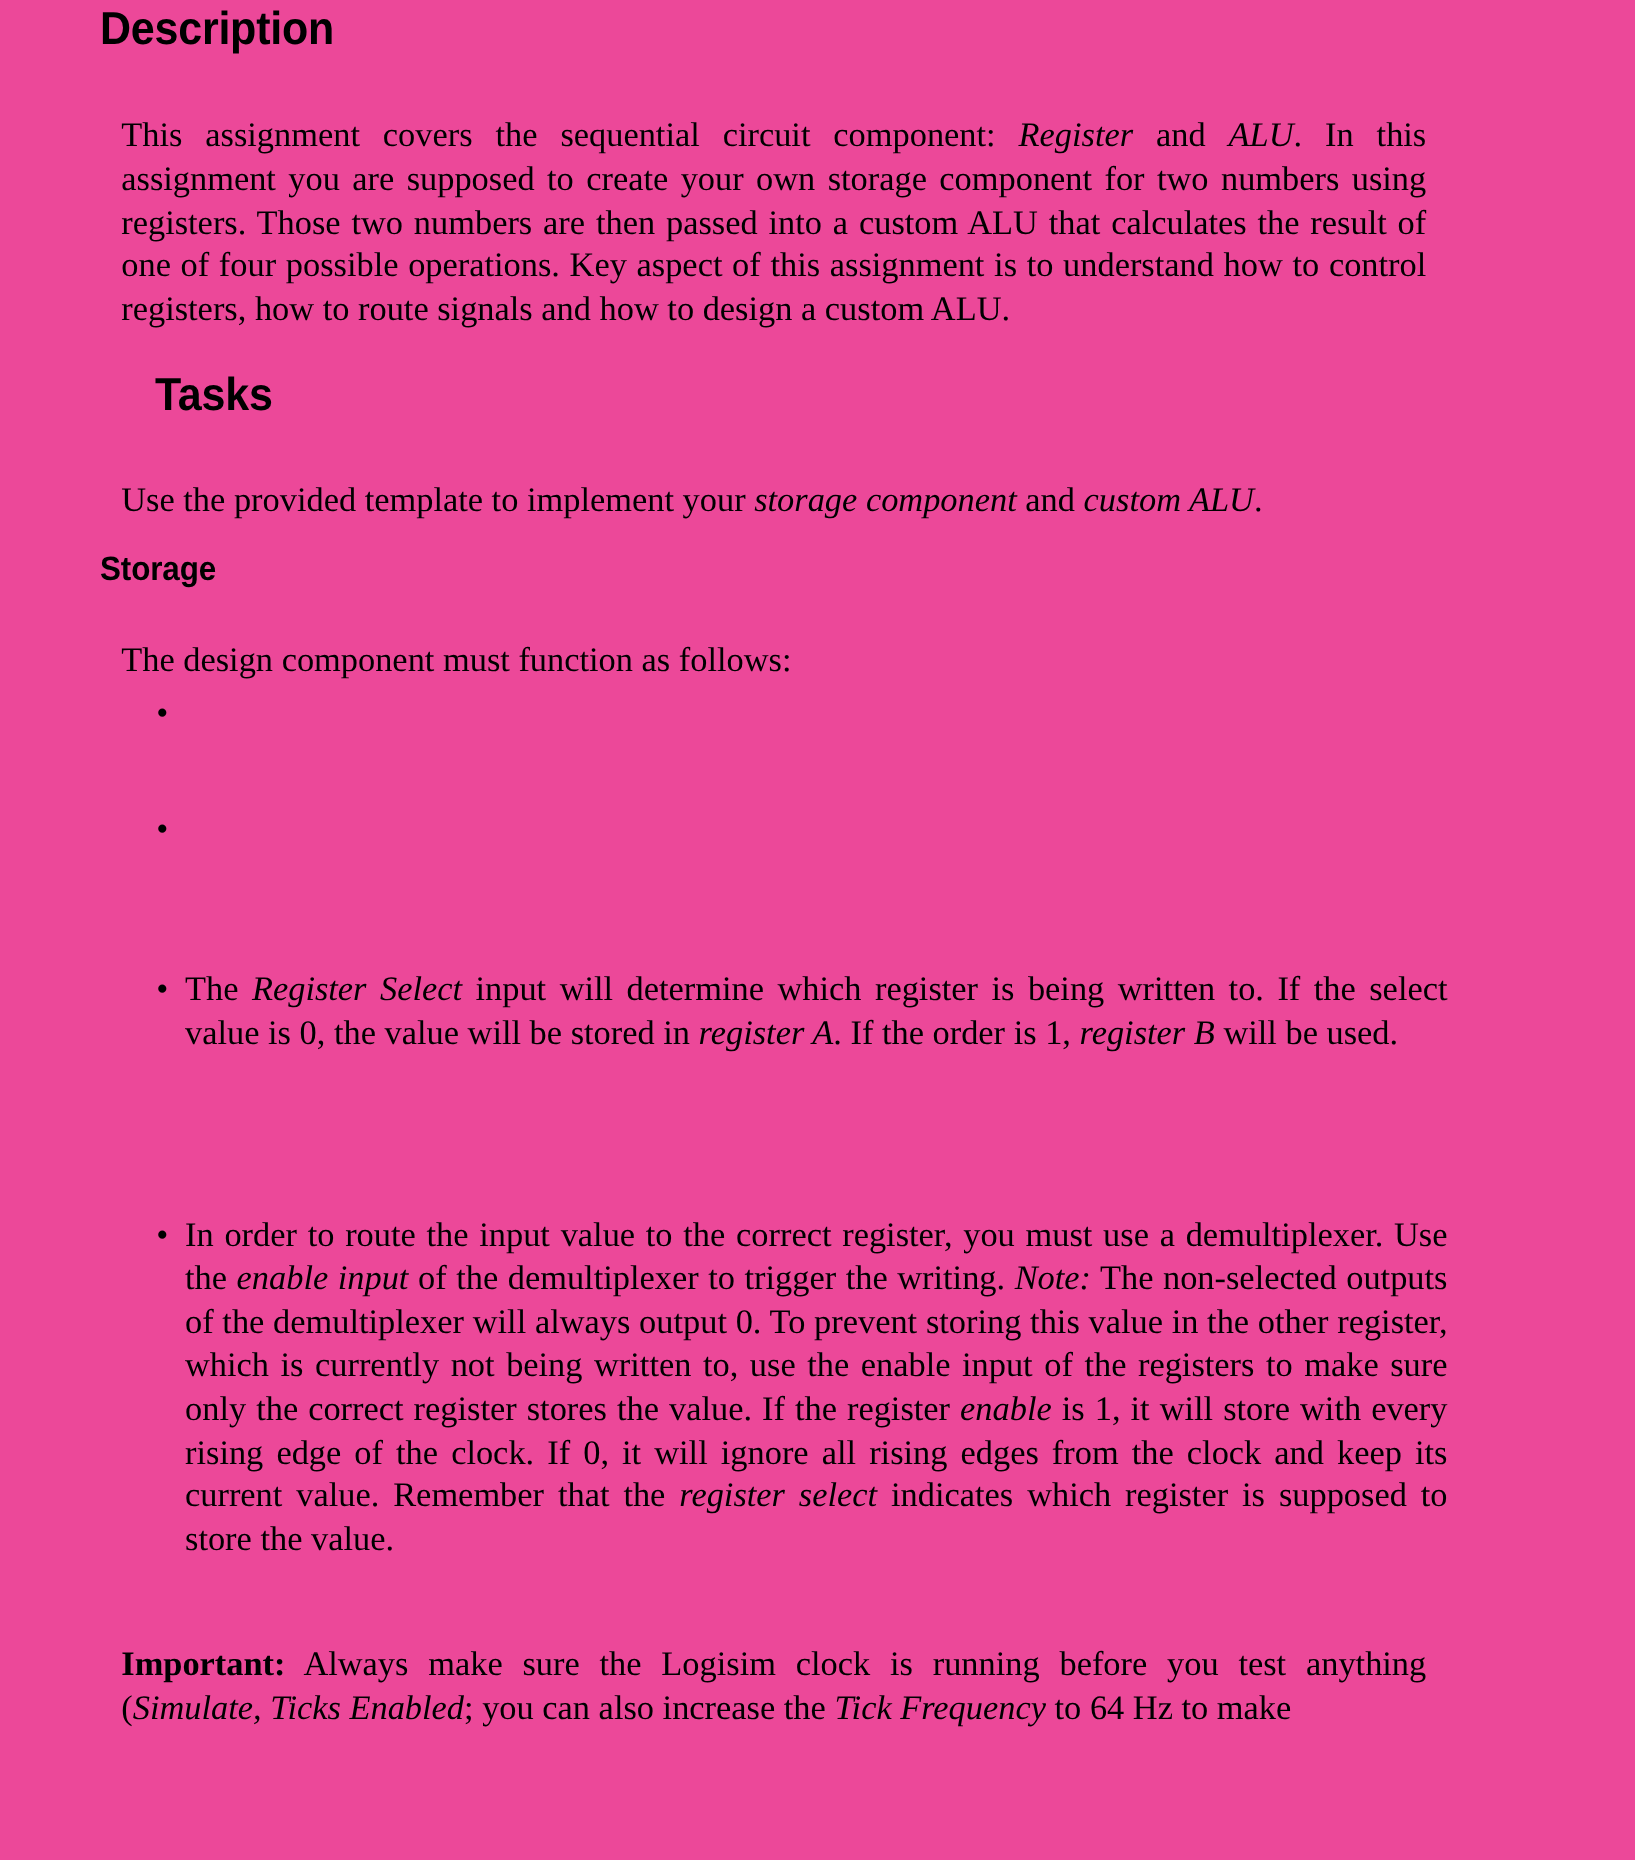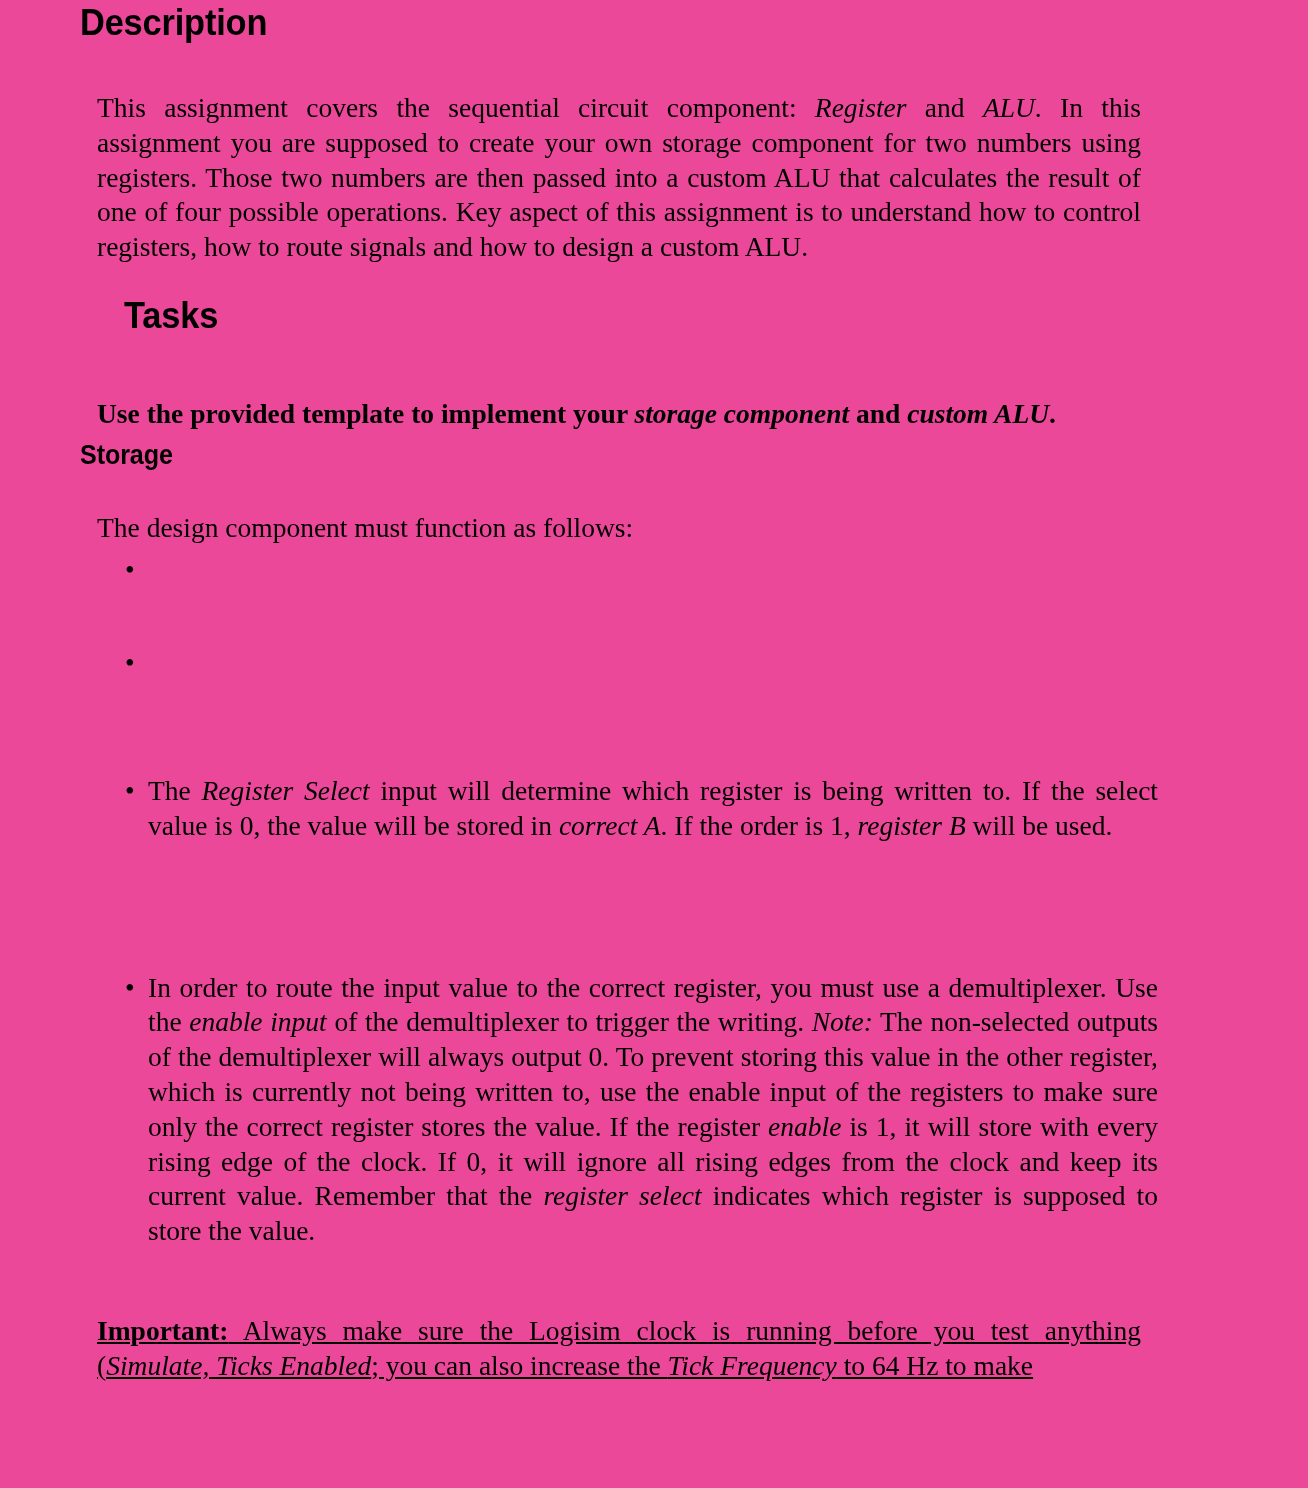--- a/index.html
+++ b/index.html
@@ -94,25 +94,25 @@
     font-size: 27.5px;
   }
 
   i, em { font-style: italic; }
   b, strong { font-weight: bold; }
 
   
   .sp-desc-head  { position:absolute; left:0; top:2px;    width:1078px; }
   .sp-desc-para  { position:absolute; left:0; top:74px;   width:1078px; }
   .sp-tasks-head { position:absolute; left:0; top:295px;  width:1078px;margin-left:44px; }
-  .sp-tasks-para { position:absolute; left:0; top:380px;  width:1078px;font-weight:bold; }
+  .sp-tasks-para { position:absolute; left:0; top:366px;  width:1078px; }
   .sp-stor-head  { position:absolute; left:0; top:440px;  width:1078px; }
   .sp-stor-para  { position:absolute; left:0; top:494px;  width:1078px; }
   .sp-list       { position:absolute; left:0; top:553px;  width:1078px; }
-  .sp-important  { position:absolute; left:0; top:1297px; width:1078px;text-decoration:underline; }
+  .sp-important  { position:absolute; left:0; top:1297px; width:1078px; }
 
   li.b0 { position:absolute; left:0; top:0px;   width:1010px; }
   li.b1 { position:absolute; left:0; top:93px;  width:1010px; }
   li.b2 { position:absolute; left:0; top:221px; width:1010px; }
   li.b3 { position:absolute; left:0; top:348px; width:1010px; }
 </style>
 </head>
 <body>
 
 <div class="page">
@@ -145,21 +145,21 @@
     <div class="sp-list">
       <ul class="bullets">
         <li class="b0">
           <span class="dot">•</span>
         </li>
         <li class="b1">
           <span class="dot">•</span>
         </li>
         <li class="b2">
           <span class="dot">•</span>
-          <span><span>The </span><i>Register Select</i><span> input will determine which register is being written to. If the select value is 0, the value will be stored in </span><i>correct A</i><span>. If the order is 1, </span><i>register B</i><span> will be used.</span></span>
+          <span><span>The </span><i>Register Select</i><span> input will determine which register is being written to. If the select value is 0, the value will be stored in </span><i>register A</i><span>. If the order is 1, </span><i>register B</i><span> will be used.</span></span>
         </li>
         <li class="b3">
           <span class="dot">•</span>
           <span><span>In order to route the input value to the correct register, you must use a demultiplexer. Use the </span><i>enable input</i><span> of the demultiplexer to trigger the writing. </span><i>Note:</i><span> The non-selected outputs of the demultiplexer will always output 0. To prevent storing this value in the other register, which is currently not being written to, use the enable input of the registers to make sure only the correct register stores the value. If the register </span><i>enable</i><span> is 1, it will store with every rising edge of the clock. If 0, it will ignore all rising edges from the clock and keep its current value. Remember that the </span><i>register select</i><span> indicates which register is supposed to store the value.</span></span>
         </li>
 
       </ul>
     </div>
 
     <div class="sp-important">

